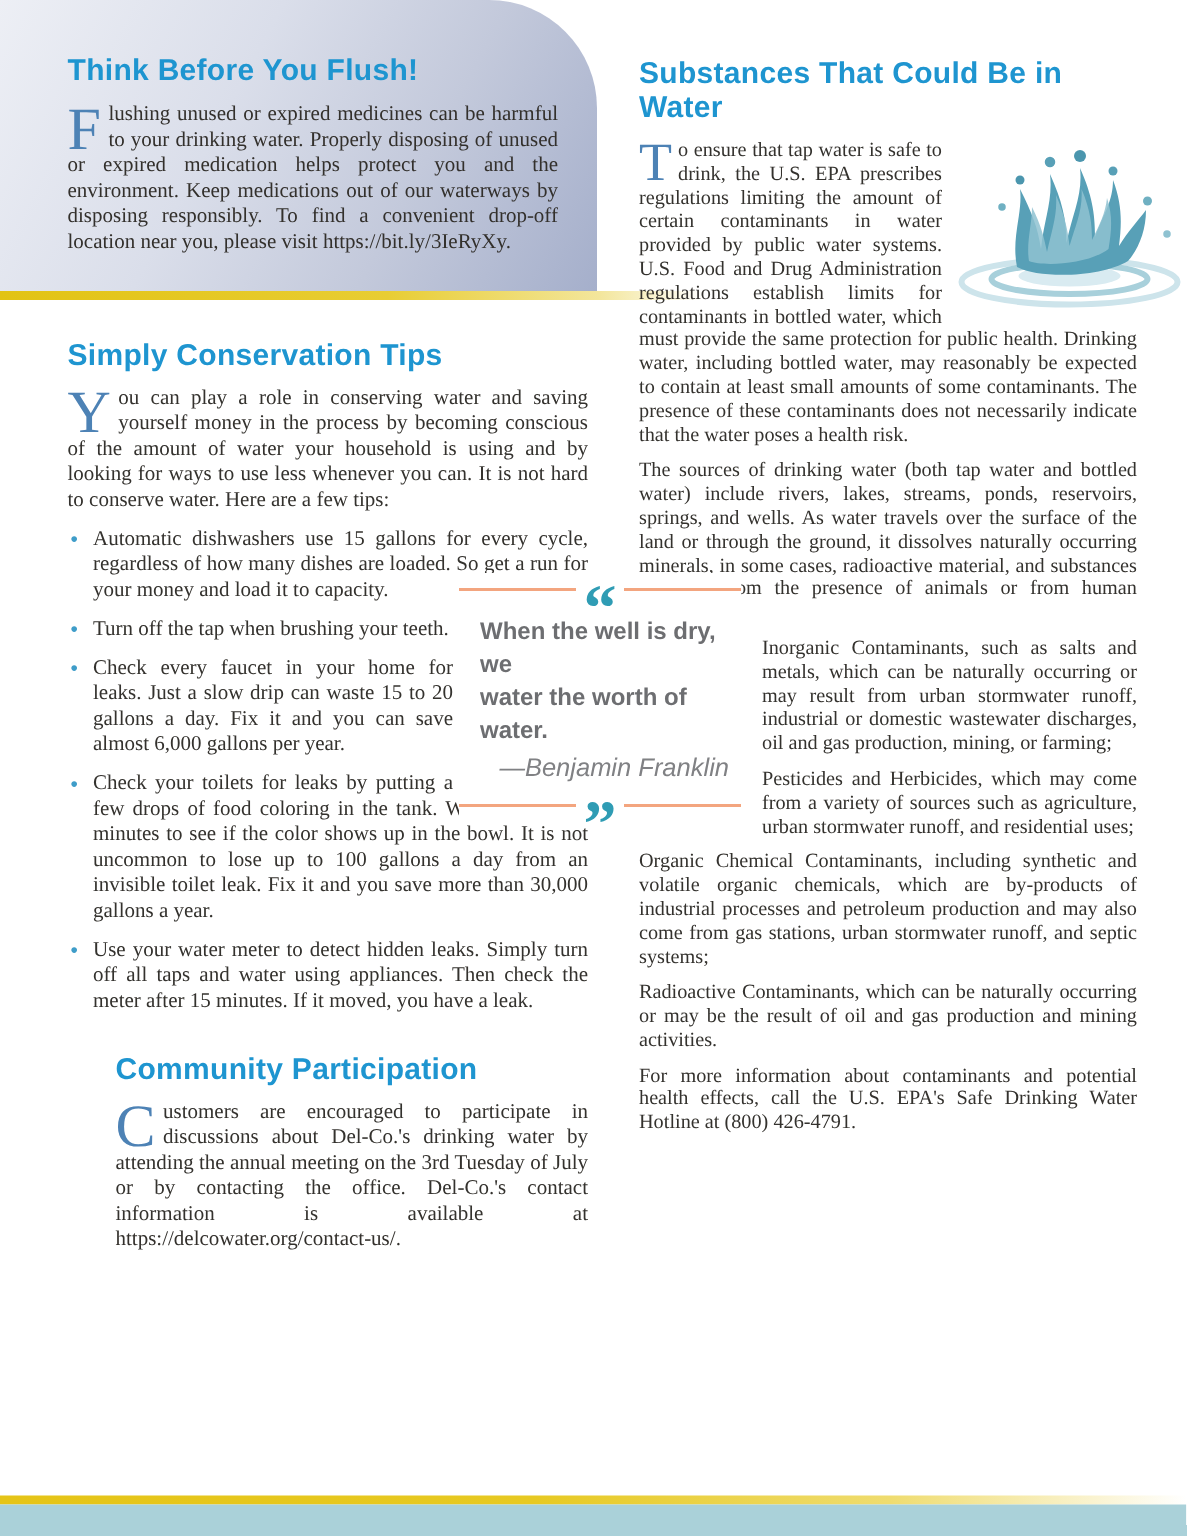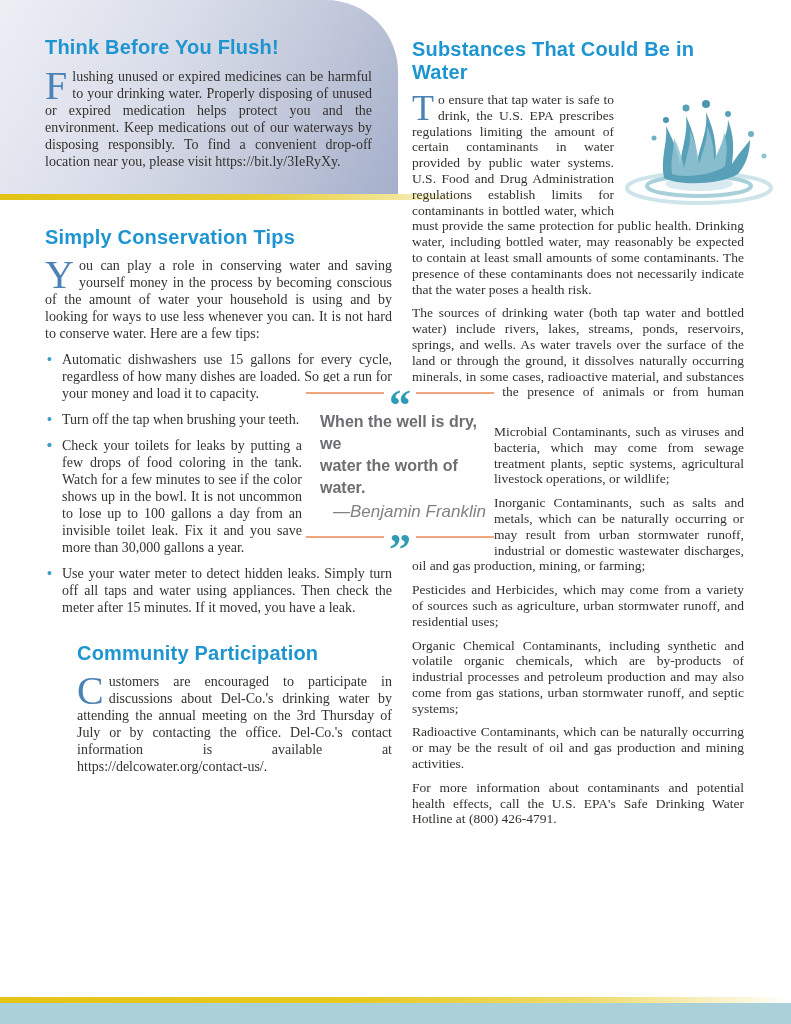--- a/index.html
+++ b/index.html
@@ -22,21 +22,21 @@
   .dropcap{
     float:left;font-size:40px;line-height:31px;padding:2px 5px 0 0;color:#4d82b5;
     font-family:"Liberation Serif", serif;
   }
   .yellow-divider{
     position:absolute;left:0;top:194px;width:470px;height:6px;
     background:linear-gradient(to right,#e2c314 0%,#e8cd33 55%,#f3e69c 85%,rgba(255,255,255,0) 100%);
   }
   
   .left-col{position:absolute;left:45px;top:226px;width:347px;}
-  .right-col{position:absolute;left:412px;top:38px;width:332px;}
+  .right-col{position:absolute;left:426px;top:38px;width:332px;}
   .section-title{
     font-family:"Liberation Sans", sans-serif;font-weight:bold;font-size:20px;
     color:#1e95d0;margin:0 0 8px 0;letter-spacing:.2px;
   }
   .lp{font-size:14px;line-height:17px;text-align:justify;margin:0 0 9px 0;}
   .tips{margin:4px 0 0 0;}
   .tip{position:relative;padding-left:17px;margin:0 0 9px 0;font-size:14px;line-height:17px;text-align:justify;}
   .bullet{position:absolute;left:2px;top:0;color:#3f9dc9;font-size:14px;font-family:"Liberation Sans",sans-serif;}
   .pull-spacer-left{float:right;width:90px;height:112px;}
   .community{margin-top:26px;margin-left:32px;}
@@ -98,34 +98,35 @@
         <span class="bullet">•</span>
         <span>Automatic dishwashers use 15 gallons for every cycle, regardless of how many dishes are loaded. So get a run for your money and load it to capacity.</span>
       </div>
       <div class="pull-spacer-left"></div>
       <div class="tip">
         <span class="bullet">•</span>
         <span>Turn off the tap when brushing your teeth.</span>
       </div>
       <div class="tip">
         <span class="bullet">•</span>
+        <span>Check every faucet in your home for leaks. Just a slow drip can waste 15 to 20 gallons a day. Fix it and you can save almost 6,000 gallons per year.</span>
       </div>
       <div class="tip">
         <span class="bullet">•</span>
         <span>Check your toilets for leaks by putting a few drops of food coloring in the tank. Watch for a few minutes to see if the color shows up in the bowl. It is not uncommon to lose up to 100 gallons a day from an invisible toilet leak. Fix it and you save more than 30,000 gallons a year.</span>
       </div>
       <div class="tip">
         <span class="bullet">•</span>
         <span>Use your water meter to detect hidden leaks. Simply turn off all taps and water using appliances. Then check the meter after 15 minutes. If it moved, you have a leak.</span>
       </div>
     </div>
 
     <div class="community">
       <h2 class="section-title">Community Participation</h2>
-      <p class="lp"><span class="dropcap">C</span><span>ustomers are encouraged to participate in discussions about Del-Co.'s drinking water by attending the annual meeting on the 3rd Thursday of July or by contacting the office. Del-Co.'s contact information is available at </span><span class="url">https://delcowater.org/contact-us/</span><span>.</span></p>
+      <p class="lp"><span class="dropcap">C</span><span>ustomers are encouraged to participate in discussions about Del-Co.'s drinking water by attending the annual meeting on the 3rd Tuesday of July or by contacting the office. Del-Co.'s contact information is available at </span><span class="url">https://delcowater.org/contact-us/</span><span>.</span></p>
     </div>
   </div>
 
   <div class="right-col">
     <h2 class="section-title">Substances That Could Be in Water</h2>
 
     <p class="rp"><span class="splash-float"><svg viewBox="0 0 150 122" width="150" height="122" xmlns="http://www.w3.org/2000/svg" aria-hidden="true">
           <ellipse cx="75" cy="98" rx="72" ry="15" fill="none" stroke="#cde4eb" stroke-width="4"></ellipse>
           <ellipse cx="75" cy="96" rx="52" ry="10" fill="none" stroke="#a8d0db" stroke-width="4"></ellipse>
           <ellipse cx="75" cy="94" rx="34" ry="7" fill="#d9ebf1"></ellipse>
@@ -136,21 +137,20 @@
           <circle cx="82" cy="14" r="4" fill="#4b96ae"></circle>
           <circle cx="104" cy="24" r="3" fill="#58a0b7"></circle>
           <circle cx="127" cy="44" r="3" fill="#6fb0c2"></circle>
           <circle cx="30" cy="48" r="2.5" fill="#6fb0c2"></circle>
           <circle cx="140" cy="66" r="2.5" fill="#8fc2d1"></circle>
         </svg></span><span class="dropcap-r">T</span><span>o ensure that tap water is safe to drink, the U.S. EPA prescribes regulations limiting the amount of certain contaminants in water provided by public water systems. U.S. Food and Drug Administration regulations establish limits for contaminants in bottled water, which must provide the same protection for public health. Drinking water, including bottled water, may reasonably be expected to contain at least small amounts of some contaminants. The presence of these contaminants does not necessarily indicate that the water poses a health risk.</span></p>
 
     <p class="rp nogap">The sources of drinking water (both tap water and bottled water) include rivers, lakes, streams, ponds, reservoirs, springs, and wells. As water travels over the surface of the land or through the ground, it dissolves naturally occurring minerals, in some cases, radioactive material, and substances resulting from the presence of animals or from human activity.</p>
     <p class="rp"><span class="pull-spacer-right"></span></p>
 
-    <p class="rp">Microbial Contaminants, such as viruses and bacteria, which may come from sewage treatment plants, septic systems, agricultural livestock operations, or wildlife;</p>
     <p class="rp">Inorganic Contaminants, such as salts and metals, which can be naturally occurring or may result from urban stormwater runoff, industrial or domestic wastewater discharges, oil and gas production, mining, or farming;</p>
     <p class="rp">Pesticides and Herbicides, which may come from a variety of sources such as agriculture, urban stormwater runoff, and residential uses;</p>
     <p class="rp">Organic Chemical Contaminants, including synthetic and volatile organic chemicals, which are by-products of industrial processes and petroleum production and may also come from gas stations, urban stormwater runoff, and septic systems;</p>
     <p class="rp">Radioactive Contaminants, which can be naturally occurring or may be the result of oil and gas production and mining activities.</p>
     <p class="rp">For more information about contaminants and potential health effects, call the U.S. EPA's Safe Drinking Water Hotline at (800) 426-4791.</p>
   </div>
 
   <div class="pullquote">
     <div class="pq-rule-row">
       <span class="pq-rule"></span>

